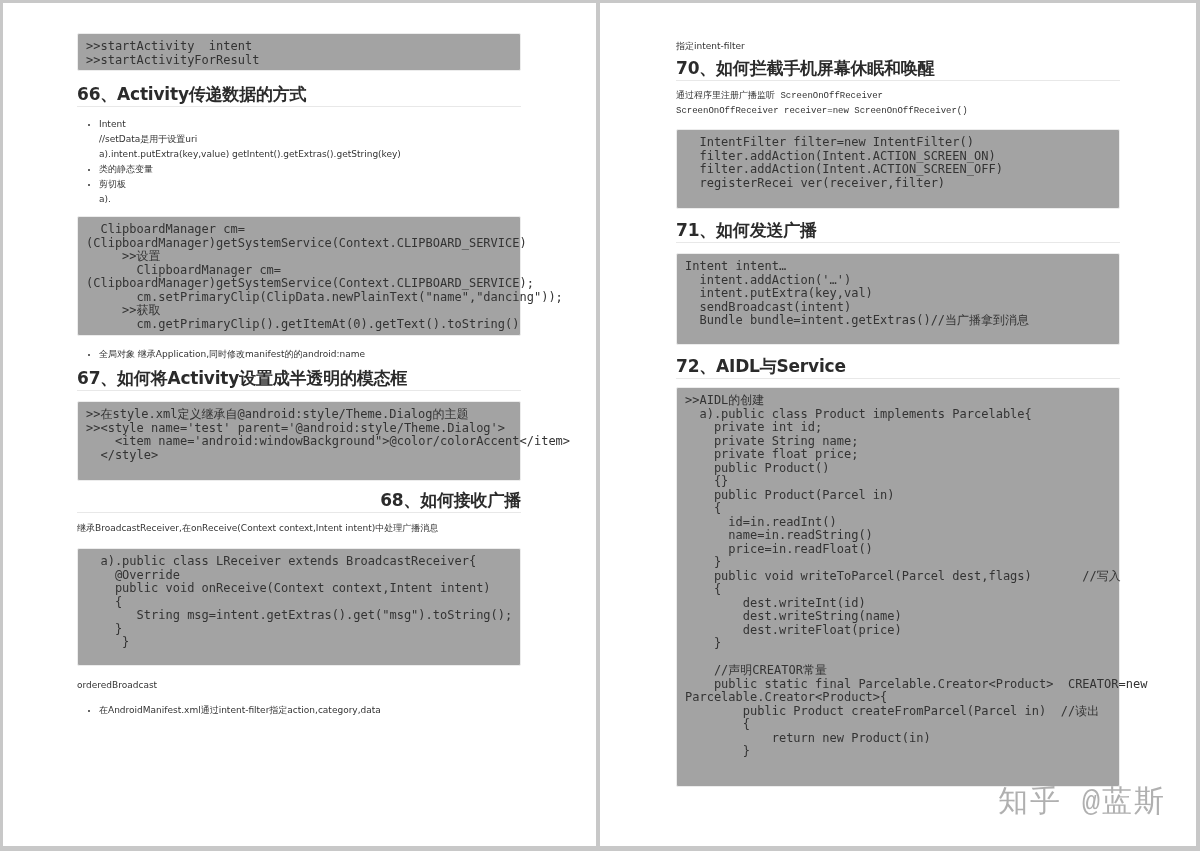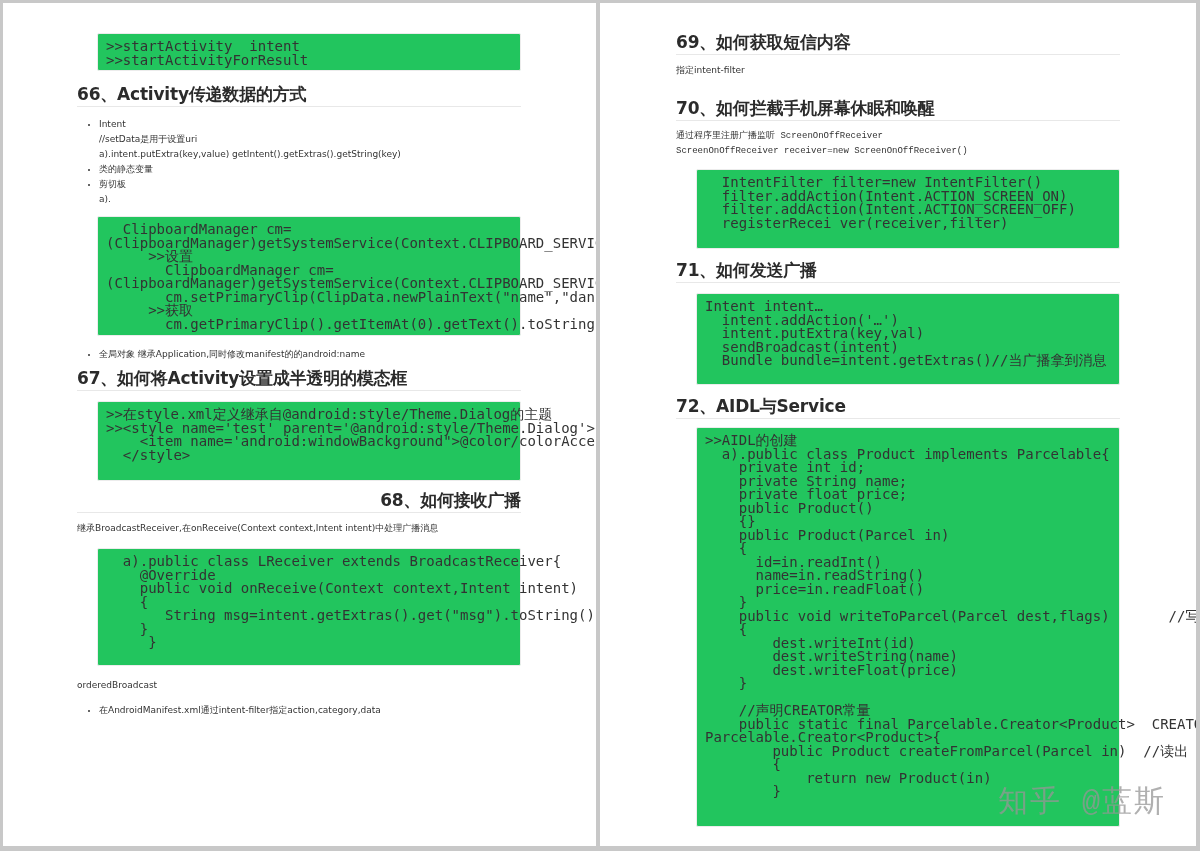--- a/index.html
+++ b/index.html
@@ -19,24 +19,24 @@
   #page-right .content { left: 76px; }
   h2 {
     margin: 0; padding: 0 0 1px 0;
     font-size: 17px; line-height: 22px; font-weight: bold; color: #2b2b2b;
     border-bottom: 1px solid #e8e8e8;
     font-family: "DejaVu Sans", sans-serif;
     letter-spacing: -0.2px;
   }
   .p { font-size: 9px; line-height: 15px; color: #333; margin: 0; white-space: pre; }
   .code {
-    background: #22c55e; border: 1px solid #ececec; border-radius: 2px;
+    background: #a3a3a3; border: 1px solid #ececec; border-radius: 2px;
     font-family: "DejaVu Sans Mono", "Liberation Mono", monospace;
-    font-size: 14px; line-height: 13.5px; color: #333;
-    padding: 6px 8px; white-space: pre; box-sizing: border-box; margin-left: 20px;
+    font-size: 12px; line-height: 13.5px; color: #333;
+    padding: 6px 8px; white-space: pre; box-sizing: border-box;
   }
   ul { margin: 0; padding: 0 0 0 22px; list-style: disc; }
   ul li { font-size: 9px; line-height: 15px; color: #333; white-space: pre; }
   ul li::marker { font-size: 8px; }
   .watermark {
     position: absolute; right: 30px; bottom: 24px;
     font-size: 30px; color: rgba(150,150,150,0.75); letter-spacing: 2px;
     font-family: Liberation Mono, monospace; font-weight: normal;
   }
 </style>
@@ -88,24 +88,23 @@
 </div>
     <p class="p" style="margin-top:12px;">orderedBroadcast</p>
     <ul style="margin-top:10px;">
       <li>在AndroidManifest.xml通过intent-filter指定action,category,data</li>
     </ul>
   </div>
 </div>
 
 <div class="page" id="page-right">
   <div class="content" style="top:28px;">
-    <h2>69、如何获取短信内容</h2>
     <p class="p" style="margin-top:8px;">指定intent-filter</p>
 
-    <h2 style="margin-top:19px;">70、如何拦截手机屏幕休眠和唤醒</h2>
+    <h2 style="margin-top:3px;">70、如何拦截手机屏幕休眠和唤醒</h2>
     <p class="p" style="margin-top:8px;font-family:Liberation Mono, monospace;">通过程序里注册广播监听 ScreenOnOffReceiver
 ScreenOnOffReceiver receiver=new ScreenOnOffReceiver()</p>
     <div class="code" style="margin-top:10px; height:80px;">  IntentFilter filter=new IntentFilter()
   filter.addAction(Intent.ACTION_SCREEN_ON)
   filter.addAction(Intent.ACTION_SCREEN_OFF)
   registerRecei ver(receiver,filter)
 </div>
 
     <h2 style="margin-top:10px;">71、如何发送广播</h2>
     <div class="code" style="margin-top:10px; height:92px;">Intent intent…

